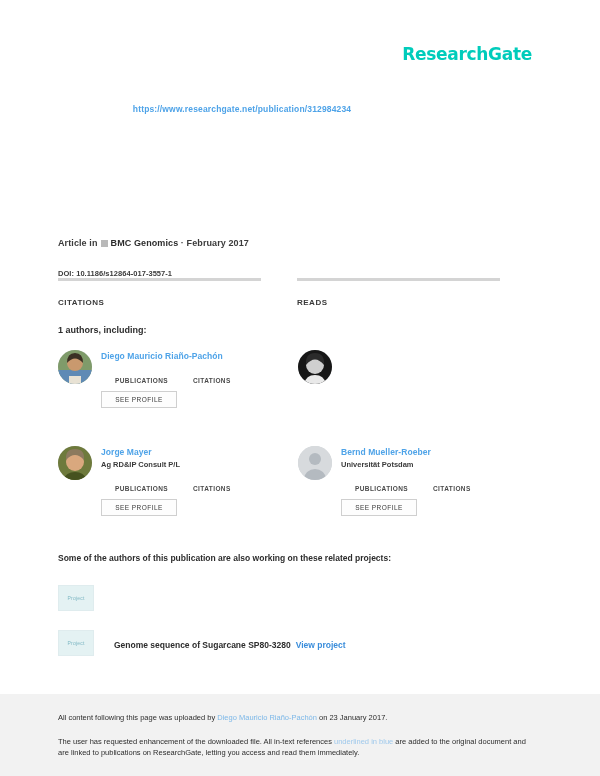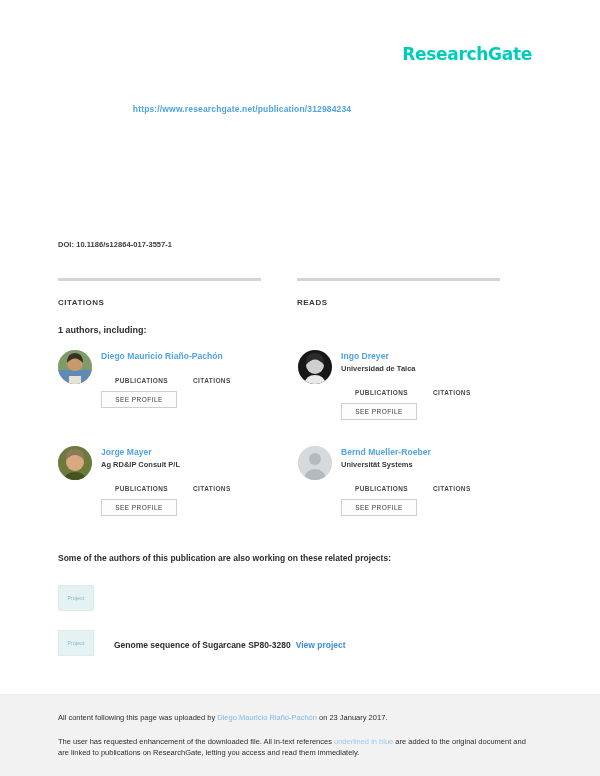--- a/index.html
+++ b/index.html
@@ -65,21 +65,21 @@
   .meta-line .journal { color: #2d2d2d; }
   .meta-src-icon {
     display: inline-block;
     width: 7px;
     height: 7px;
     background: #b9b9b9;
     vertical-align: -1px;
     margin: 0 3px;
   }
   .meta-doi {
-    margin-top: 2px;
+    margin-top: 21px;
     font-size: 7.5px;
     font-weight: bold;
     color: #3b3b3b;
     letter-spacing: 0.05px;
   }
 
   
   .stats {
     position: absolute;
     left: 58px;
@@ -271,20 +271,26 @@
 </head>
 <body>
 
 <div class="page">
 
   <div class="rg-logo">ResearchGate</div>
 
   <div class="url-line">https://www.researchgate.net/publication/312984234</div>
 
   <div class="meta">
+    <div class="meta-line">
+      <span>Article</span>
+      <span>in</span><span class="meta-src-icon"></span><span class="journal">BMC Genomics</span>
+      <span>·</span>
+      <span>February 2017</span>
+    </div>
     <div class="meta-doi">DOI: 10.1186/s12864-017-3557-1</div>
   </div>
 
   <div class="stats">
     <div class="stat">
       <div class="stat-rule"></div>
       <div class="stat-value"></div>
       <div class="stat-label">CITATIONS</div>
     </div>
     <div class="stat">
@@ -326,35 +332,20 @@
 
     <div class="author">
       <div class="avatar">
         <svg viewBox="0 0 34 34">
           <rect width="34" height="34" fill="#171717"></rect>
           <circle cx="17" cy="15" r="9" fill="#cfcfcf"></circle>
           <path d="M8 15 q9 -11 18 0 q1 -12 -9 -12 q-10 0 -9 12z" fill="#2b2b2b"></path>
           <path d="M6 34 q2 -9 11 -9 q9 0 11 9z" fill="#e9e9e9"></path>
         </svg>
       </div>
-      <div class="author-body">
-        <div class="author-name">Ingo Dreyer</div>
-        <div class="author-affil">Universidad de Talca</div>
-        <div class="author-stats">
-          <div class="astat">
-            <div class="astat-value"></div>
-            <div class="astat-label">PUBLICATIONS</div>
-          </div>
-          <div class="astat">
-            <div class="astat-value"></div>
-            <div class="astat-label">CITATIONS</div>
-          </div>
-        </div>
-        <div class="see-profile">SEE PROFILE</div>
-      </div>
     </div>
 
     <div class="author">
       <div class="avatar">
         <svg viewBox="0 0 34 34">
           <rect width="34" height="34" fill="#6e7a3c"></rect>
           <circle cx="17" cy="16" r="9" fill="#d9a87e"></circle>
           <path d="M8 14 q9 -10 18 0 q1 -11 -9 -11 q-10 0 -9 11z" fill="#8c7a5e"></path>
           <path d="M5 34 q3 -8 12 -8 q9 0 12 8z" fill="#46521f"></path>
         </svg>
@@ -379,21 +370,21 @@
     <div class="author">
       <div class="avatar">
         <svg viewBox="0 0 34 34">
           <rect width="34" height="34" fill="#d7dadd"></rect>
           <circle cx="17" cy="13" r="6" fill="#b4bac0"></circle>
           <path d="M5 34 q3 -11 12 -11 q9 0 12 11z" fill="#b4bac0"></path>
         </svg>
       </div>
       <div class="author-body">
         <div class="author-name">Bernd Mueller-Roeber</div>
-        <div class="author-affil">Universität Systems</div>
+        <div class="author-affil">Universität Potsdam</div>
         <div class="author-stats">
           <div class="astat">
             <div class="astat-value"></div>
             <div class="astat-label">PUBLICATIONS</div>
           </div>
           <div class="astat">
             <div class="astat-value"></div>
             <div class="astat-label">CITATIONS</div>
           </div>
         </div>

